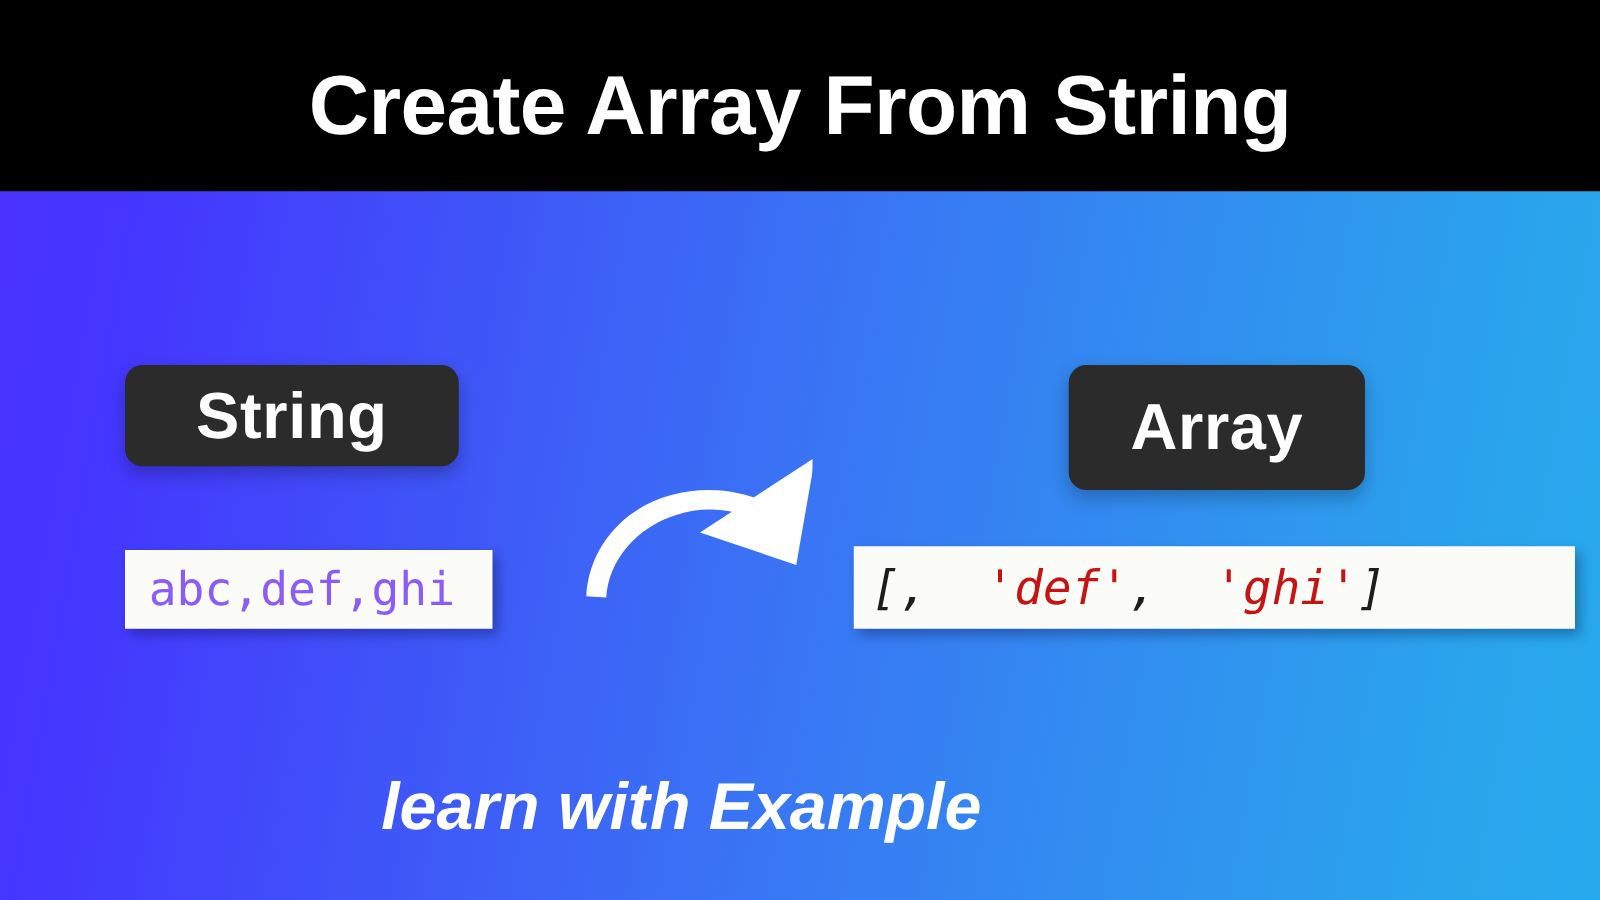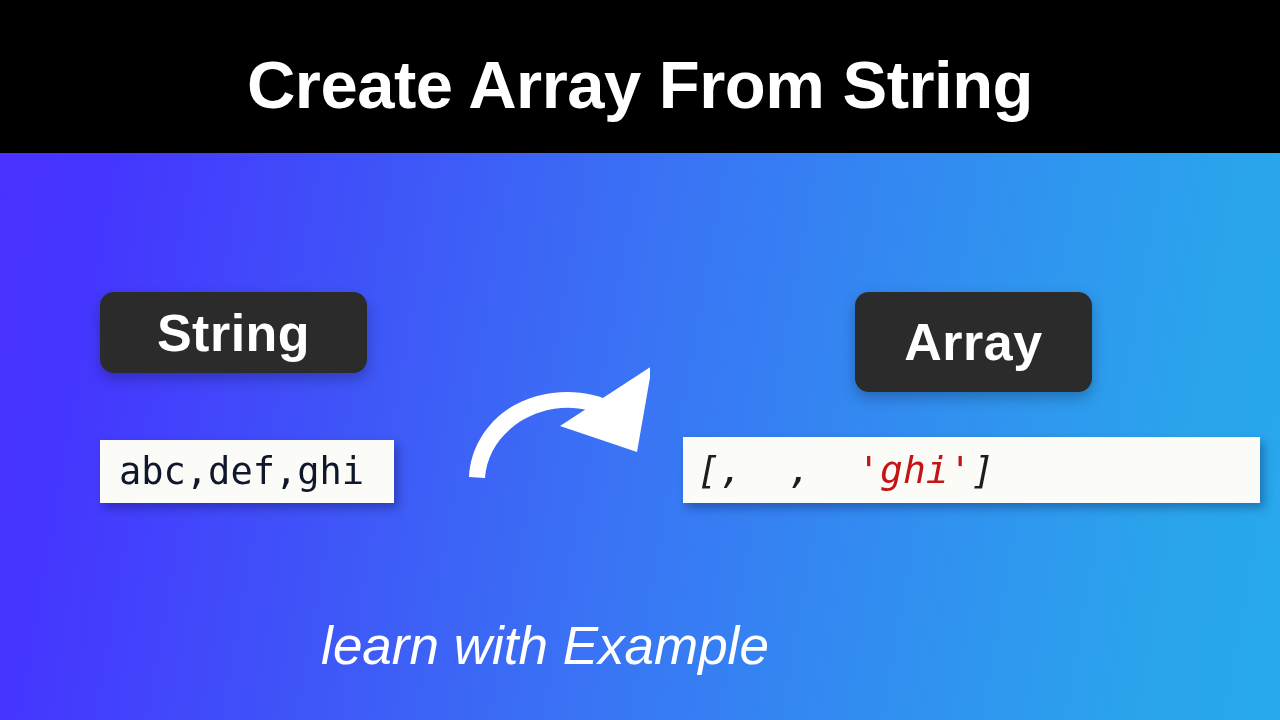--- a/index.html
+++ b/index.html
@@ -117,21 +117,21 @@
     width: 577px;
     height: 66px;
     padding-left: 14px;
     box-sizing: border-box;
   }
 
   .mono {
     font-family: "DejaVu Sans Mono", monospace;
     font-size: 37px;
     line-height: 1;
-    color: #0f172a;
+    color: #8b5cf6;
     white-space: pre;
   }
   .mono-arr {
     font-family: "DejaVu Sans Mono", monospace;
     font-size: 38px;
     line-height: 1;
     white-space: pre;
     font-style: italic;
   }
   .tok-punct { color: #1d1d1d; }
@@ -152,21 +152,21 @@
     position: absolute;
     left: 0;
     top: 463px;   
     width: 1280px;
     text-align: center;
     padding-right: 190px;
     box-sizing: border-box;
     color: #ffffff;
     font-family: "Liberation Sans", sans-serif;
     font-style: italic;
-    font-weight: normal;
+    font-weight: bold;
     font-size: 53px;
     line-height: 1.15;
     white-space: nowrap;
   }
 </style>
 </head>
 <body>
 
 <div id="slide">
 
@@ -201,20 +201,21 @@
     </div>
 
     <div id="badge-array" class="badge">
       <span class="badge-label">Array</span>
     </div>
 
     <div id="code-array" class="code-box">
       <span class="mono-arr tok-punct">[</span>
         <span class="mono-arr tok-punct">,</span>
         <span class="mono-arr tok-punct">  </span>
+        <span class="mono-arr tok-str">'def'</span>
         <span class="mono-arr tok-punct">,</span>
         <span class="mono-arr tok-punct">  </span>
         <span class="mono-arr tok-str">'ghi'</span>
         <span class="mono-arr tok-punct">]</span>
     </div>
 
     <div id="tagline">learn with Example</div>
 
   </div>
 </div>

